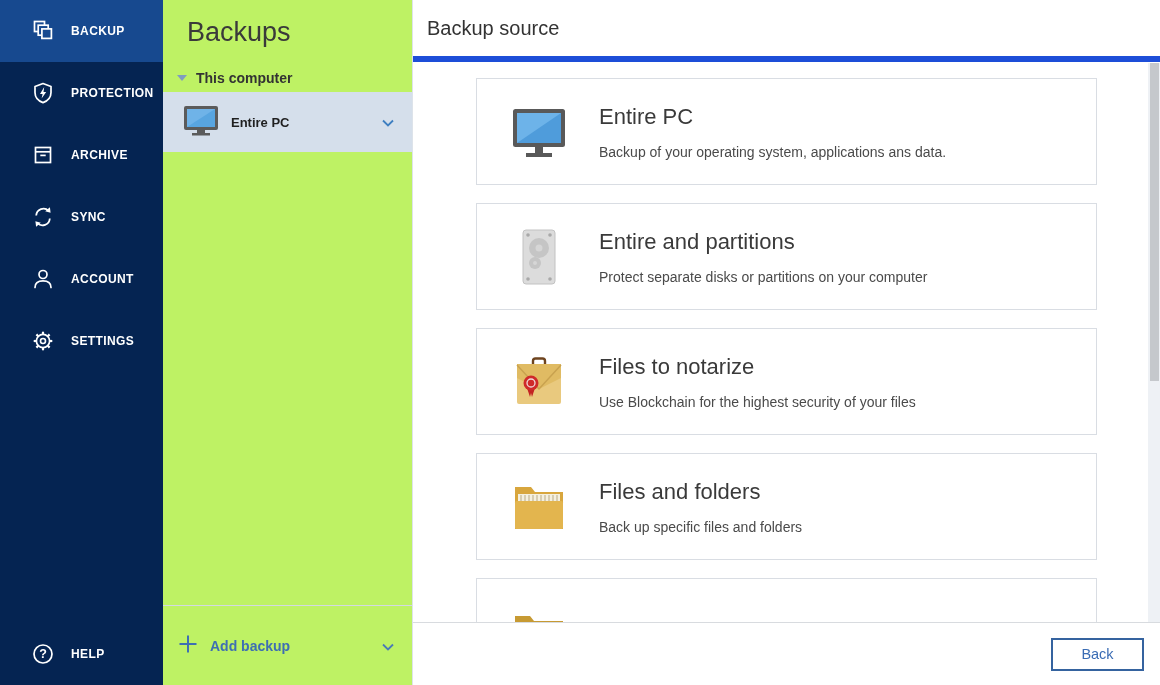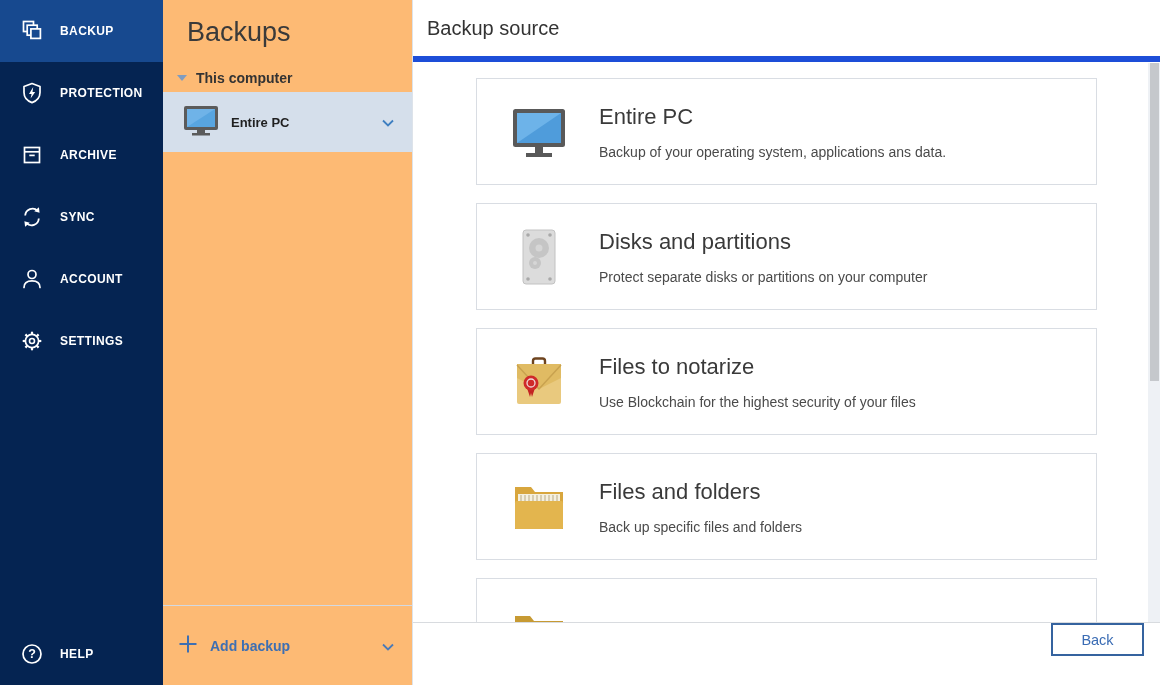--- a/index.html
+++ b/index.html
@@ -2,28 +2,28 @@
 <html><head>
 <meta charset="utf-8">
 <style>
   * { margin:0; padding:0; box-sizing:border-box; }
   html,body { width:1160px; height:685px; overflow:hidden; }
   body { font-family:"Liberation Sans", sans-serif; background:#fff; }
   .app { display:flex; width:1160px; height:685px; }
 
   
   .sidebar { width:163px; background:#052452; color:#fff; display:flex; flex-direction:column; flex:none; }
-  .side-item { height:62px; display:flex; align-items:center; padding-left:20px; cursor:default; }
+  .side-item { height:62px; display:flex; align-items:center; padding-left:31px; cursor:default; }
   .side-item.active { background:#17498f; }
   .side-item .ic { width:24px; height:24px; flex:none; }
   .side-item .lbl { margin-left:16px; font-size:12px; font-weight:bold; letter-spacing:0.4px; color:#fff; }
   .side-spacer { flex:1; }
 
   
-  .panel { width:250px; background:#fdba74; border-right:1px solid #dde3ea; display:flex; flex-direction:column; flex:none; }
+  .panel { width:250px; background:#bef264; border-right:1px solid #dde3ea; display:flex; flex-direction:column; flex:none; }
   .panel-title { font-size:27px; font-weight:400; color:#3a3a3a; margin:13px 0 0 24px; line-height:38px; }
   .group-row { display:flex; align-items:center; margin-top:13px; height:28px; padding-left:14px; }
   .tri-down { width:0; height:0; border-left:5px solid transparent; border-right:5px solid transparent; border-top:6px solid #7f9cc0; margin-right:9px; }
   .group-lbl { font-size:14px; font-weight:600; color:#333; }
   .backup-row { height:60px; background:#d5dfeb; display:flex; align-items:center; }
   .backup-row .mon { margin-left:20px; flex:none; }
   .backup-row .lbl { margin-left:12px; font-size:13px; font-weight:bold; color:#1f1f1f; }
   .chev { margin-left:auto; margin-right:18px; flex:none; }
   .panel-spacer { flex:1; }
   .add-row { height:80px; border-top:1px solid #d2d9e2; display:flex; align-items:center;font-weight:bold; }
@@ -39,21 +39,21 @@
   .cards { width:621px; margin-left:63px; padding-top:15px; display:flex; flex-direction:column; gap:18px; }
   .card { min-height:107px; height:107px; border:1px solid #d9dde3; background:#fff; display:flex; align-items:center; cursor:pointer; }
   .card-icon { width:60px; height:60px; margin-left:32px; flex:none; }
   .card-text { margin-left:30px; }
   .card-title { font-size:22px; color:#3a3a3a; font-weight:400; }
   .card-sub { font-size:14px; color:#4a4a4a; margin-top:14px; }
 
   .scrollbar { position:absolute; top:63px; right:0; width:12px; height:559px; background:#eef1f5; }
   .scroll-thumb { position:absolute; top:0; left:1.5px; width:9px; height:318px; background:#c5c8cc; }
 
-  .main-footer { position:absolute; left:0; right:0; bottom:0; height:63px; background:#fff; border-top:1px solid #d8dbdf; display:flex; align-items:flex-start; justify-content:flex-end; }
+  .main-footer { position:absolute; left:0; right:0; bottom:0; height:63px; background:#fff; border-top:1px solid #d8dbdf; display:flex; align-items:center; justify-content:flex-end; }
   .back-btn { width:93px; height:33px; margin-right:16px; background:#fff; border:2px solid #35639f; color:#3a6cb4; font-size:14.5px; font-family:"Liberation Sans",sans-serif; display:flex; align-items:center; justify-content:center; cursor:pointer; }
 </style>
 </head>
 <body>
 
 <div class="app">
 
   <nav class="sidebar">
 
     <div class="side-item active">
@@ -220,21 +220,21 @@
               <circle cx="30" cy="21" r="3.5" fill="#d6d6d6"></circle>
               <circle cx="26" cy="36" r="6" fill="#c5c5c5"></circle>
               <circle cx="26" cy="36" r="2" fill="#d6d6d6"></circle>
               <circle cx="19" cy="8" r="1.8" fill="#a9a9a9"></circle>
               <circle cx="41" cy="8" r="1.8" fill="#a9a9a9"></circle>
               <circle cx="19" cy="52" r="1.8" fill="#a9a9a9"></circle>
               <circle cx="41" cy="52" r="1.8" fill="#a9a9a9"></circle>
             </svg>
           </span>
           <span class="card-text">
-            <div class="card-title">Disks and partitions</div>
+            <div class="card-title">Entire and partitions</div>
             <div class="card-sub">Protect separate disks or partitions on your computer</div>
           </span>
         </div>
 
         <div class="card">
           <span class="card-icon">
             <svg width="60" height="60" viewBox="0 0 60 60">
               <path d="M24 12 v-3 a2.5 2.5 0 0 1 2.5 -2.5 h7 a2.5 2.5 0 0 1 2.5 2.5 v3" fill="none" stroke="#6e441f" stroke-width="2.4"></path>
               <rect x="8" y="12" width="44" height="40" rx="2" fill="#e9c97e"></rect>
               <path d="M8 12 h44 v14 l-22 11 l-22 -11 z" fill="#e0bb63"></path>

